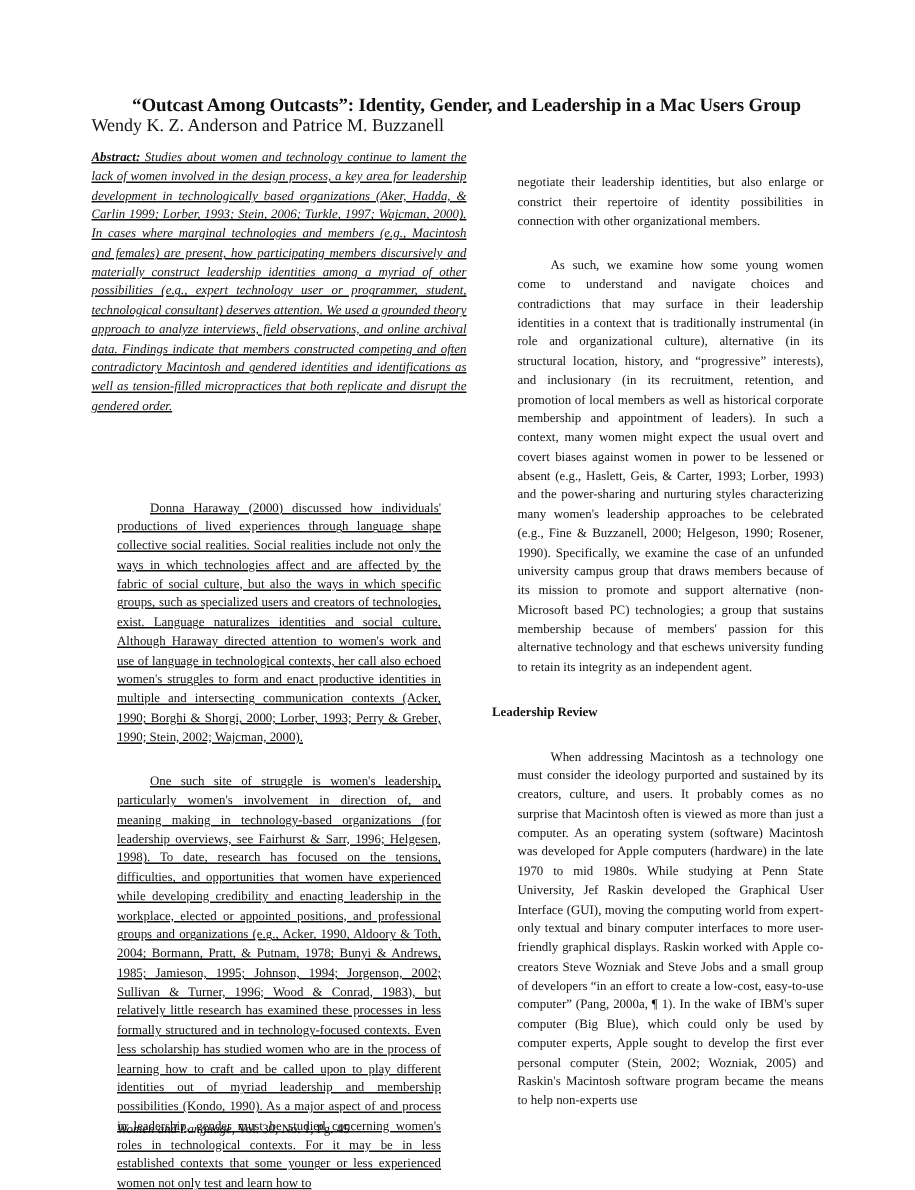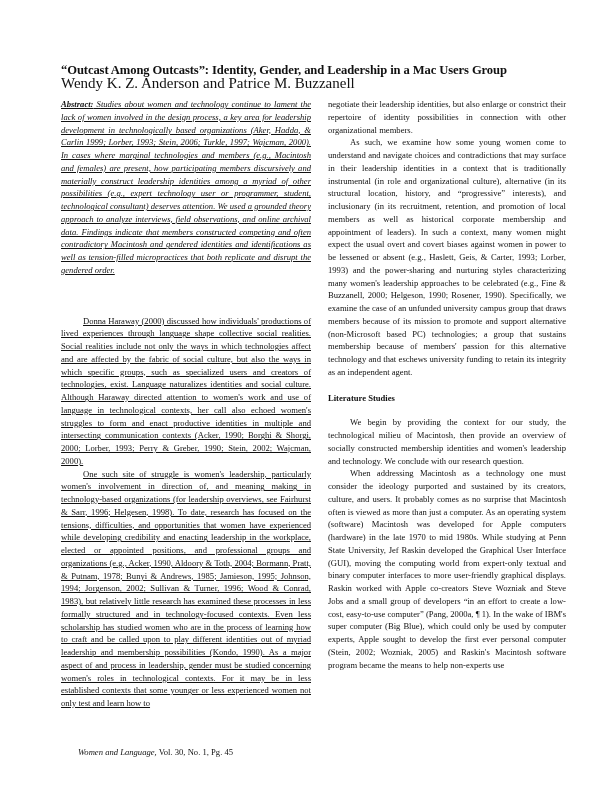--- a/index.html
+++ b/index.html
@@ -1,24 +1,24 @@
 <!DOCTYPE html>
 <html><head>
 <meta charset="utf-8">
 <style>
   html, body { margin: 0; padding: 0; background: #ffffff; }
   body { width: 610px; height: 793px; position: relative; overflow: hidden; color: #111; font-family: "Liberation Serif", serif; }
-  .title { position: absolute; left: 61px; top: 63px; width: 500px; font-weight: bold; font-size: 12.6px; line-height: 14px; white-space: nowrap; letter-spacing: -0.1px; }
-  .authors { position: absolute; left: 61px; top: 77px; font-size: 15px; line-height: 13px; white-space: nowrap; }
+  .title { position: absolute; left: 61px; top: 63px; width: 500px; font-weight: bold; font-size: 12.6px; line-height: 14px; white-space: nowrap; letter-spacing: -0.1px; text-align: center; }
+  .authors { position: absolute; left: 61px; top: 77px; font-size: 12px; line-height: 13px; white-space: nowrap; }
   .col { position: absolute; font-size: 8.6px; line-height: 12.75px; text-align: justify; }
   .col-left { left: 61px; top: 98px; width: 250px; text-decoration: underline; }
   .col-right { left: 328px; top: 98px; width: 238px; }
   .abstract { font-style: italic; margin: 0; }
   .abstract .label { font-weight: bold; font-style: italic; }
-  p { margin: 0; }
+  p { margin: 17px; }
   .indent { text-indent: 22px; }
   .spacer { height: 38px; }
   .section-head { font-weight: bold; margin: 13px 0 12px 0; }
   .subsection-head { text-decoration: underline; margin: 13px 0 12px 0; }
   .footer { position: absolute; left: 61px; top: 747px; font-size: 8.6px; white-space: nowrap; }
   .footer .journal { font-style: italic; margin-left: 17px; }
 </style>
 </head>
 <body>
 
@@ -28,18 +28,17 @@
 <div class="col col-left">
   <p class="abstract"><span class="label">Abstract:</span><span> Studies about women and technology continue to lament the lack of women involved in the design process, a key area for leadership development in technologically based organizations (Aker, Hadda, &amp; Carlin 1999; Lorber, 1993; Stein, 2006; Turkle, 1997; Wajcman, 2000). In cases where marginal technologies and members (e.g., Macintosh and females) are present, how participating members discursively and materially construct leadership identities among a myriad of other possibilities (e.g., expert technology user or programmer, student, technological consultant) deserves attention. We used a grounded theory approach to analyze interviews, field observations, and online archival data. Findings indicate that members constructed competing and often contradictory Macintosh and gendered identities and identifications as well as tension-filled micropractices that both replicate and disrupt the gendered order.</span></p>
   <div class="spacer"></div>
   <p class="indent">Donna Haraway (2000) discussed how individuals' productions of lived experiences through language shape collective social realities. Social realities include not only the ways in which technologies affect and are affected by the fabric of social culture, but also the ways in which specific groups, such as specialized users and creators of technologies, exist. Language naturalizes identities and social culture. Although Haraway directed attention to women's work and use of language in technological contexts, her call also echoed women's struggles to form and enact productive identities in multiple and intersecting communication contexts (Acker, 1990; Borghi &amp; Shorgi, 2000; Lorber, 1993; Perry &amp; Greber, 1990; Stein, 2002; Wajcman, 2000).</p>
   <p class="indent">One such site of struggle is women's leadership, particularly women's involvement in direction of, and meaning making in technology-based organizations (for leadership overviews, see Fairhurst &amp; Sarr, 1996; Helgesen, 1998). To date, research has focused on the tensions, difficulties, and opportunities that women have experienced while developing credibility and enacting leadership in the workplace, elected or appointed positions, and professional groups and organizations (e.g., Acker, 1990, Aldoory &amp; Toth, 2004; Bormann, Pratt, &amp; Putnam, 1978; Bunyi &amp; Andrews, 1985; Jamieson, 1995; Johnson, 1994; Jorgenson, 2002; Sullivan &amp; Turner, 1996; Wood &amp; Conrad, 1983), but relatively little research has examined these processes in less formally structured and in technology-focused contexts. Even less scholarship has studied women who are in the process of learning how to craft and be called upon to play different identities out of myriad leadership and membership possibilities (Kondo, 1990). As a major aspect of and process in leadership, gender must be studied concerning women's roles in technological contexts. For it may be in less established contexts that some younger or less experienced women not only test and learn how to</p>
 </div>
 
 <div class="col col-right">
   <p>negotiate their leadership identities, but also enlarge or constrict their repertoire of identity possibilities in connection with other organizational members.</p>
   <p class="indent">As such, we examine how some young women come to understand and navigate choices and contradictions that may surface in their leadership identities in a context that is traditionally instrumental (in role and organizational culture), alternative (in its structural location, history, and “progressive” interests), and inclusionary (in its recruitment, retention, and promotion of local members as well as historical corporate membership and appointment of leaders). In such a context, many women might expect the usual overt and covert biases against women in power to be lessened or absent (e.g., Haslett, Geis, &amp; Carter, 1993; Lorber, 1993) and the power-sharing and nurturing styles characterizing many women's leadership approaches to be celebrated (e.g., Fine &amp; Buzzanell, 2000; Helgeson, 1990; Rosener, 1990). Specifically, we examine the case of an unfunded university campus group that draws members because of its mission to promote and support alternative (non-Microsoft based PC) technologies; a group that sustains membership because of members' passion for this alternative technology and that eschews university funding to retain its integrity as an independent agent.</p>
-  <div class="section-head">Literature Studies</div>
-  <p class="indent">We begin by providing the context for our study, the technological milieu of Macintosh, then provide an overview of socially constructed membership identities and women's leadership and technology. We conclude with our research question.</p>
+  <div class="section-head">Leadership Review</div>
   <p class="indent">When addressing Macintosh as a technology one must consider the ideology purported and sustained by its creators, culture, and users. It probably comes as no surprise that Macintosh often is viewed as more than just a computer. As an operating system (software) Macintosh was developed for Apple computers (hardware) in the late 1970 to mid 1980s. While studying at Penn State University, Jef Raskin developed the Graphical User Interface (GUI), moving the computing world from expert-only textual and binary computer interfaces to more user-friendly graphical displays. Raskin worked with Apple co-creators Steve Wozniak and Steve Jobs and a small group of developers “in an effort to create a low-cost, easy-to-use computer” (Pang, 2000a, ¶ 1). In the wake of IBM's super computer (Big Blue), which could only be used by computer experts, Apple sought to develop the first ever personal computer (Stein, 2002; Wozniak, 2005) and Raskin's Macintosh software program became the means to help non-experts use</p>
 </div>
 
 <div class="footer"><span class="journal">Women and Language,</span><span> Vol. 30, No. 1, Pg. 45</span></div>
 
 </body></html>

